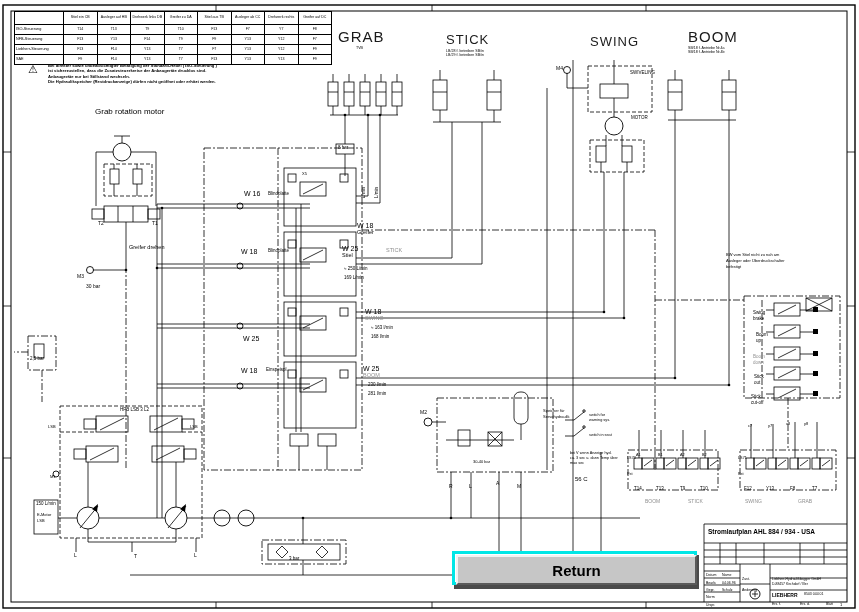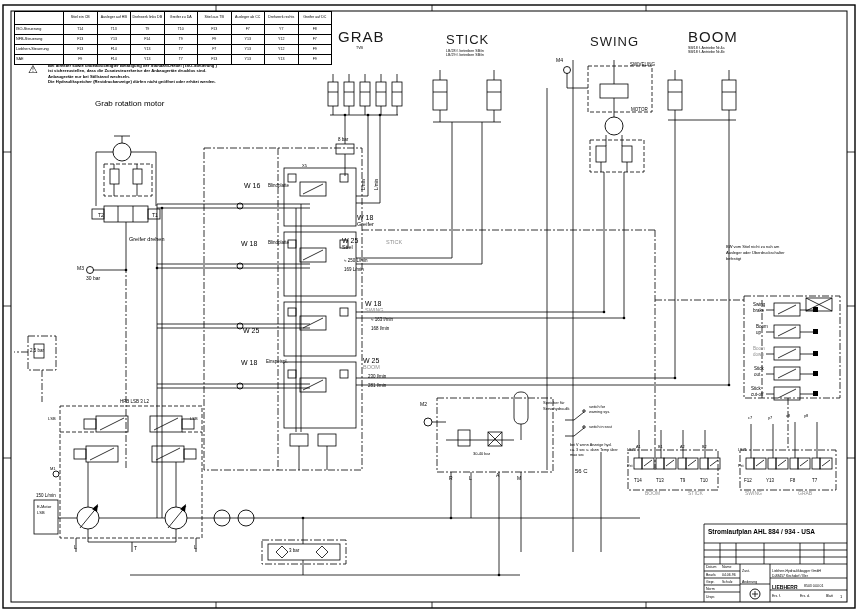--- a/index.html
+++ b/index.html
@@ -1,19 +1,19 @@
 <!DOCTYPE html>
 <html><head>
 <meta charset="utf-8">
 <style>
   html,body{margin:0;padding:0;background:#fff;}
   #sheet{position:relative;width:859px;height:612px;background:#fff;overflow:hidden;
          font-family:"Liberation Sans",sans-serif;color:#000;}
   #schematic{position:absolute;left:0;top:0;z-index:1;}
-  #label-layer{position:absolute;left:0;top:0;width:859px;height:444px;z-index:3;pointer-events:none;text-decoration:underline;}
+  #label-layer{position:absolute;left:0;top:8px;width:859px;height:444px;z-index:3;pointer-events:none;text-decoration:underline;}
   .dlab{position:absolute;white-space:nowrap;line-height:1;transform-origin:left top;color:#000;}
   
   #func-table{position:absolute;left:14px;top:11px;z-index:3;border-collapse:collapse;
               width:318px;table-layout:fixed;}
   #func-table th,#func-table td{border:1px solid #000;font-size:3.6px;line-height:1.1;
               padding:0 1px;text-align:center;height:9px;overflow:hidden;font-weight:normal;}
   #func-table th{height:12px;}
   #func-table .rowlab{text-align:left;font-size:3.8px;width:46px;}
   
   .sec-title{position:absolute;z-index:3;letter-spacing:1px;color:#1a1a1a;}
@@ -447,14 +447,17 @@
       <span class="dlab" style="left: 804px; top: 585px; font-size: 3.5px;">8503 044 01</span>
       <span class="dlab" style="left: 772px; top: 595px; font-size: 3.4px;">Ers. f.</span>
       <span class="dlab" style="left: 800px; top: 595px; font-size: 3.4px;">Ers. d.</span>
       <span class="dlab" style="left: 826px; top: 595px; font-size: 3.4px;">Blatt</span>
       <span class="dlab" style="left: 840px; top: 595px; font-size: 4px;">1</span>
       <span class="dlab" style="left: 706px; top: 596px; font-size: 3.4px;">Urspr.</span>
     </div>
 
   <div id="tb-title">Stromlaufplan  AHL 884 / 934  -  USA</div>
 
+  <div id="return-frame">
+    <div id="return-btn">Return</div>
+  </div>
 
 </div>
 
 </body></html>

